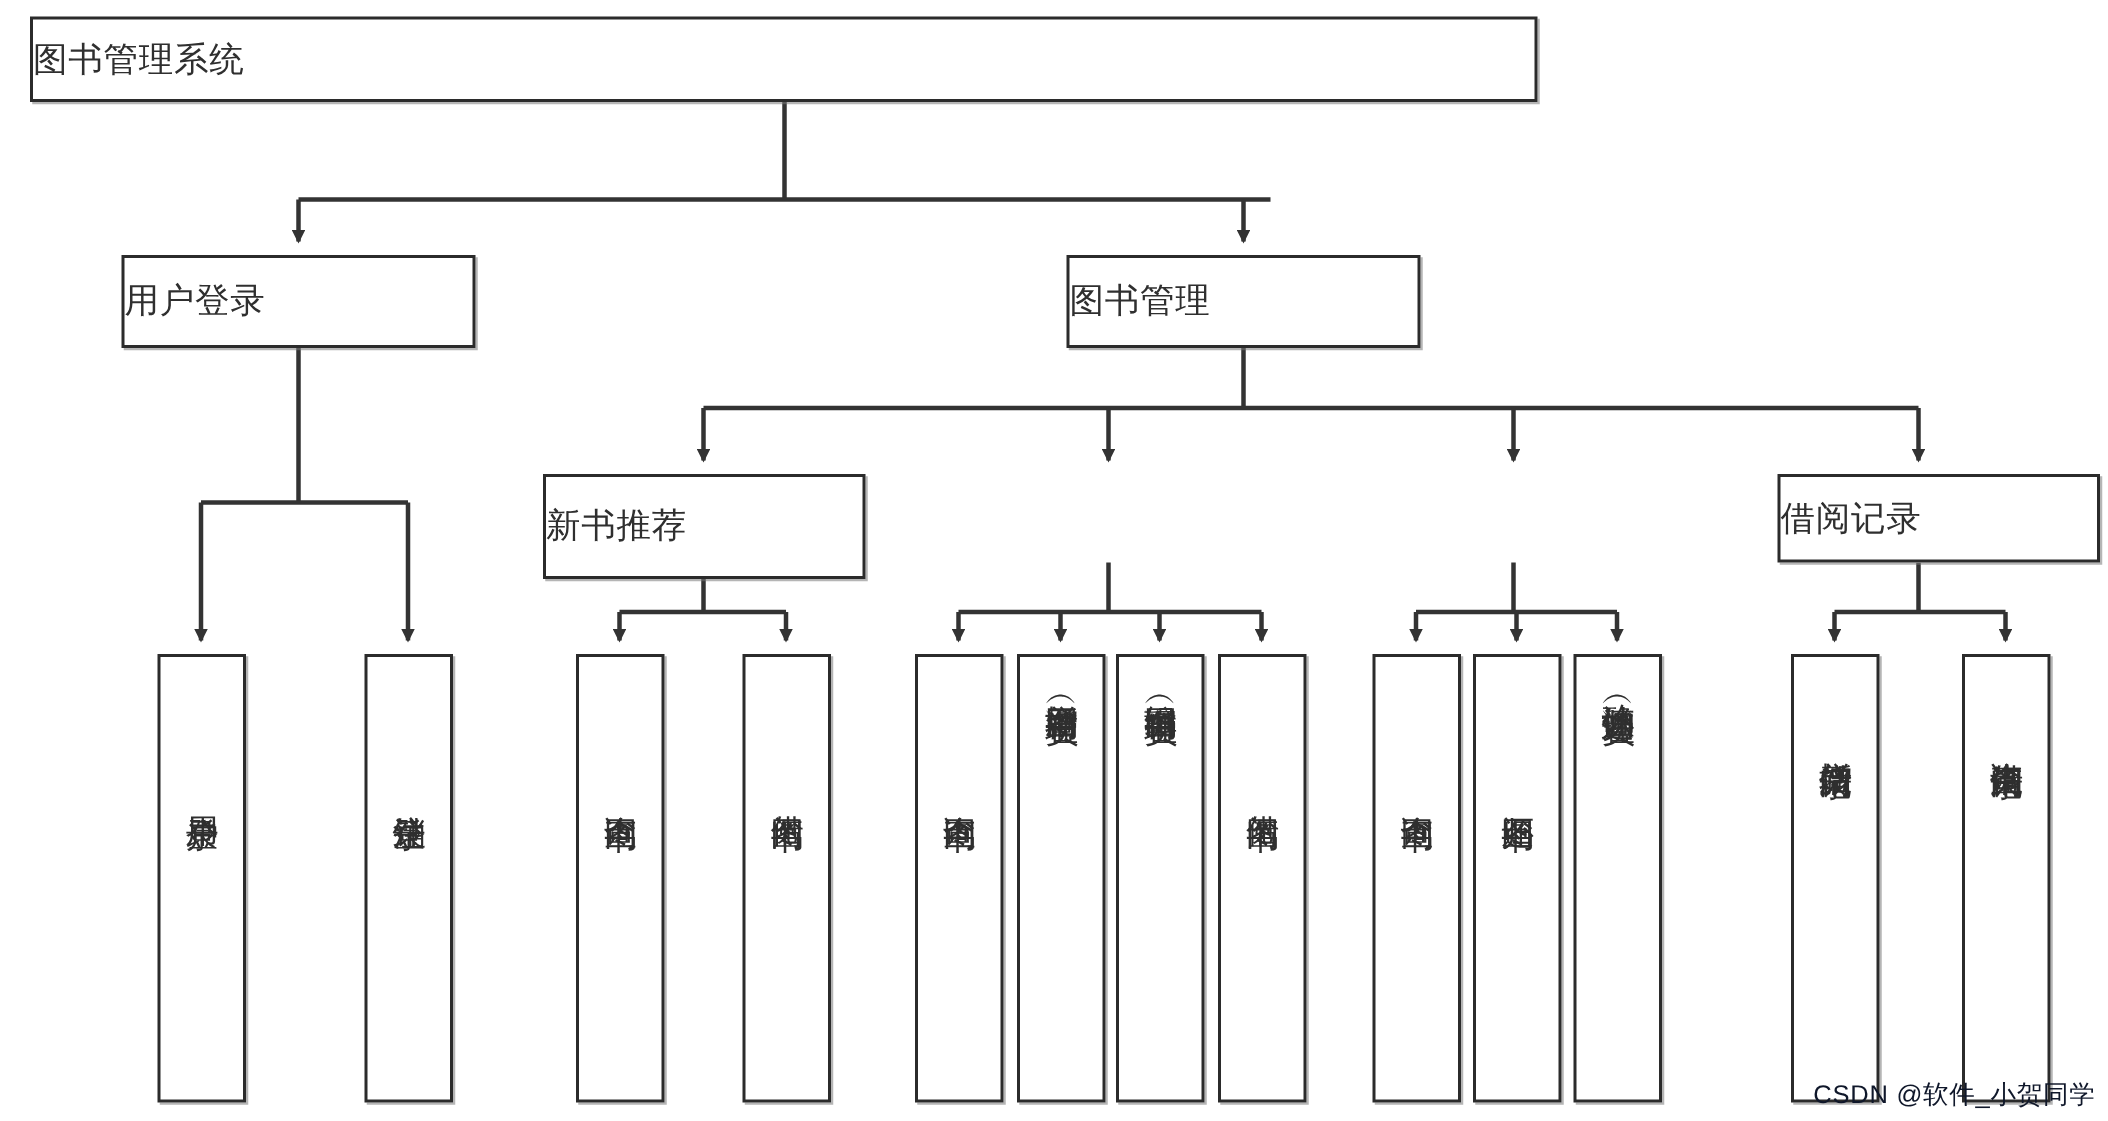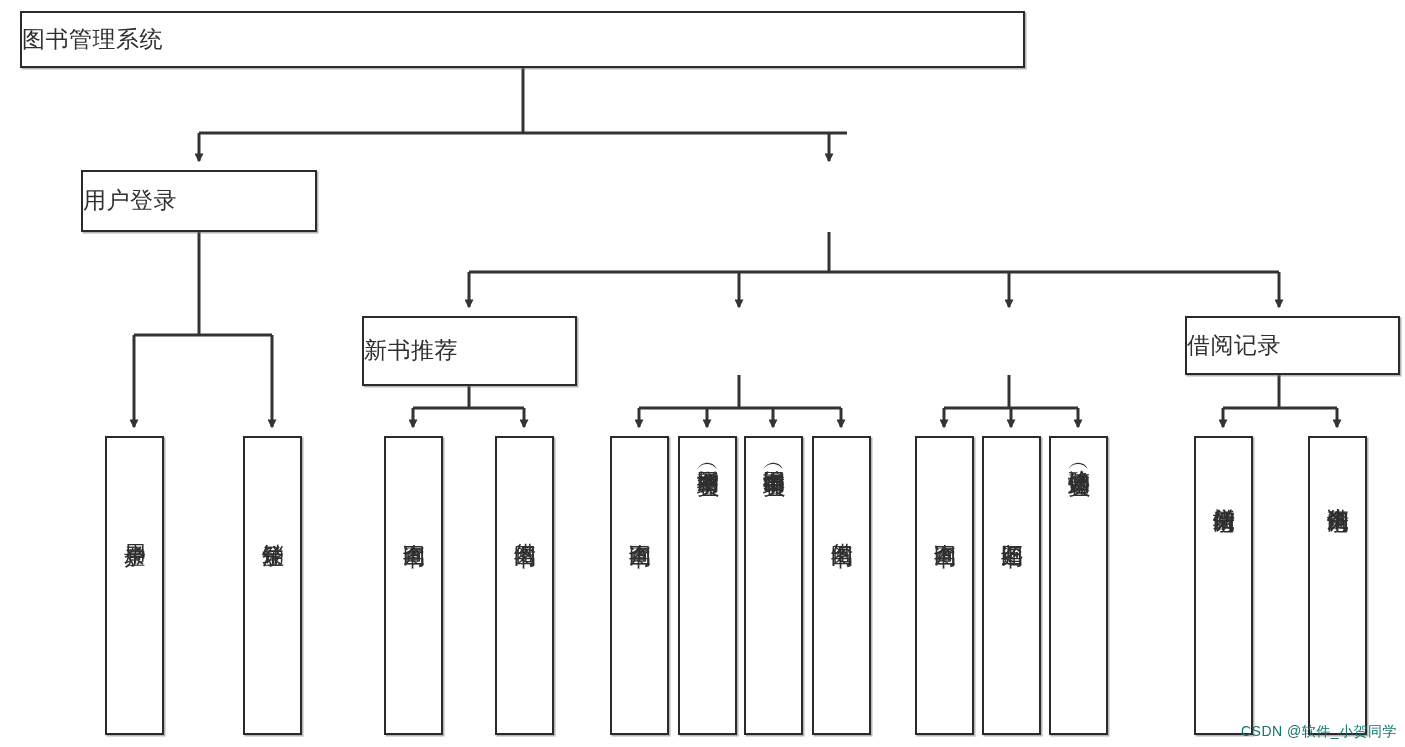--- a/index.html
+++ b/index.html
@@ -64,22 +64,22 @@
     position: absolute;
     left: 0; top: 0;
     width: 1405px;
     height: 747px;
     pointer-events: none;
   }
   #watermark {
     position: absolute;
     right: 8px;
     bottom: 6px;
-    font-size: 14px;
-    color: #0f766e;
+    font-size: 17px;
+    color: #0f172a;
     letter-spacing: 0.5px;
     white-space: nowrap;
     margin-top: 16px;
   }
 </style>
 </head>
 <body>
 
 <div id="diagram-root">
 
@@ -134,20 +134,23 @@
     </g>
   </svg>
 
   <div class="node-box" style="left:20px; top:11px; width:1005px; height:57px;">
     <span class="node-label">图书管理系统</span>
   </div>
 
   <div class="node-box" style="left:81px; top:170px; width:236px; height:62px;">
     <span class="node-label">用户登录</span>
   </div>
+  <div class="node-box" style="left:711px; top:170px; width:236px; height:62px;">
+    <span class="node-label">图书管理</span>
+  </div>
 
   <div class="node-box" style="left:362px; top:316px; width:215px; height:70px;">
     <span class="node-label">新书推荐</span>
   </div>
   <div class="node-box" style="left:1172px; top:316px; width:215px; height:59px;margin-left:13px;">
     <span class="node-label">借阅记录</span>
   </div>
 
   <div class="node-box leaf short" style="left:105px; top:436px; width:59px; height:299px;">
     <span class="node-label">用户登录</span>

